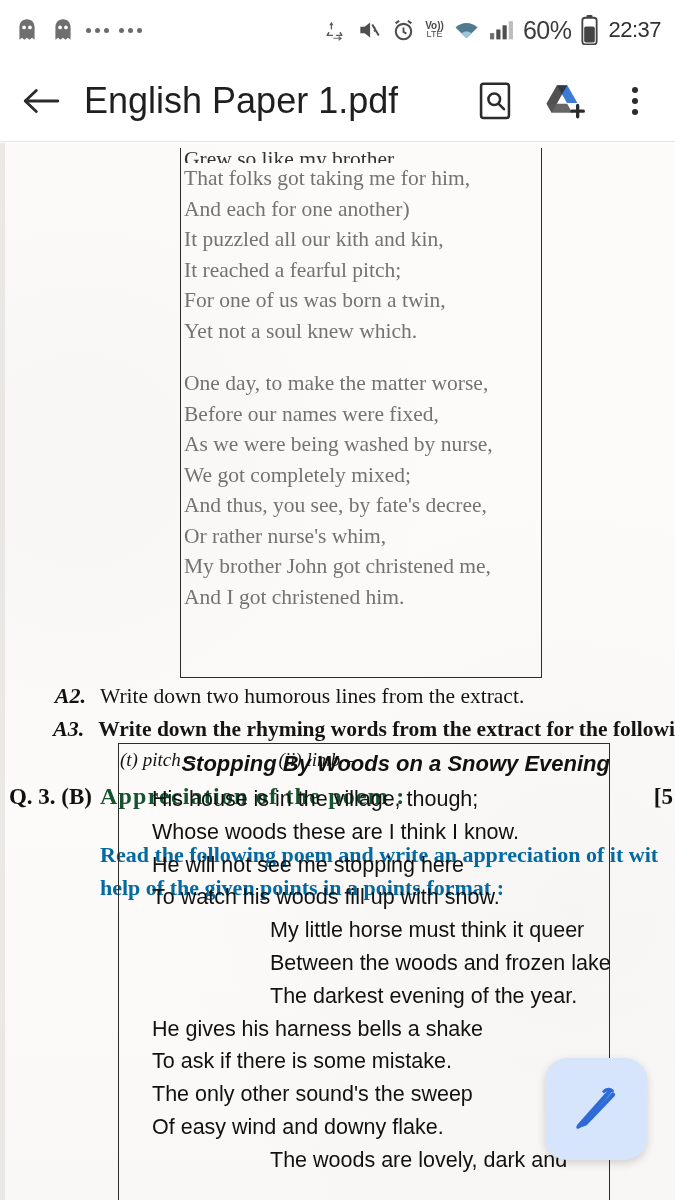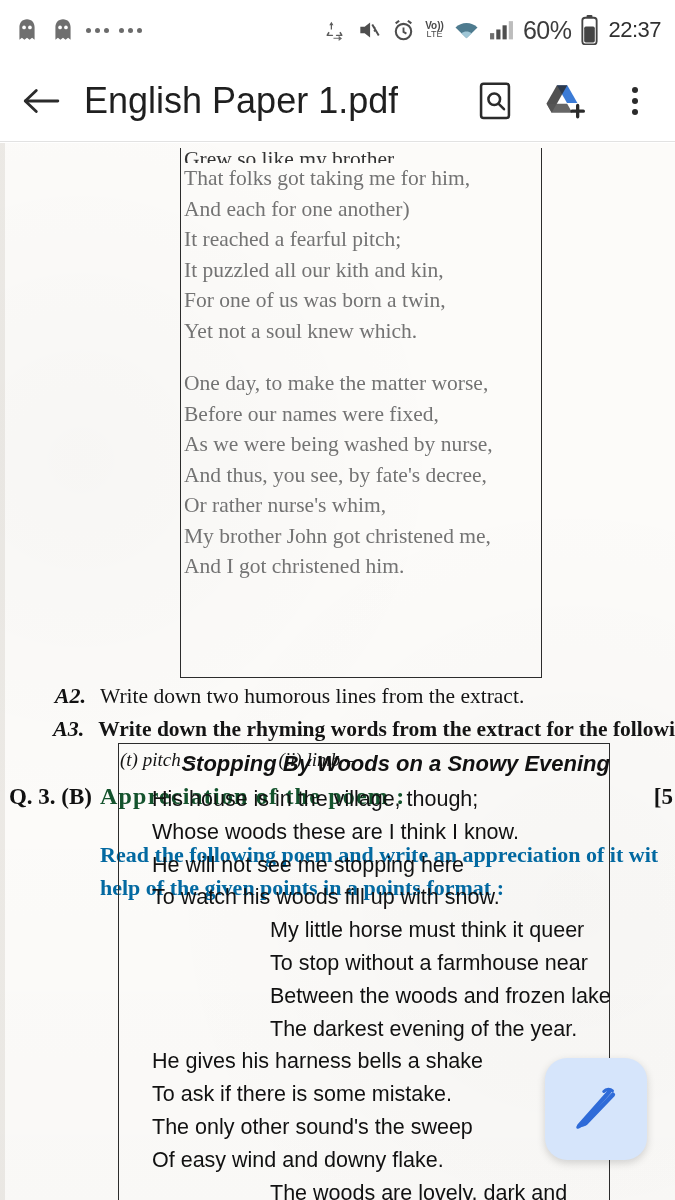--- a/index.html
+++ b/index.html
@@ -306,28 +306,29 @@
   <div class="doc">
     <div class="paper"></div>
     <div class="scan-noise"></div>
 
     <div class="poem-box-1"></div>
 
     <div class="poem1-lines">
       <div class="clip-top">Grew so like my brother,</div>
       <div>That folks got taking me for him,</div>
       <div>And each for one another)</div>
+      <div>It puzzled all our kith and kin,</div>
       <div>It reached a fearful pitch;</div>
-      <div>It puzzled all our kith and kin,</div>
       <div>For one of us was born a twin,</div>
       <div>Yet not a soul knew which.</div>
       <div class="gap"></div>
       <div>One day, to make the matter worse,</div>
       <div>Before our names were fixed,</div>
       <div>As we were being washed by nurse,</div>
+      <div>We got completely mixed;</div>
       <div>And thus, you see, by fate's decree,</div>
       <div>Or rather nurse's whim,</div>
       <div>My brother John got christened me,</div>
       <div>And I got christened him.</div>
     </div>
 
     <div class="qlist">
       <div class="qrow">
         <span class="qlabel">A2.</span>
         <span class="qtext">Write down two humorous lines from the extract.</span>
@@ -356,21 +357,20 @@
     </div>
 
     <div class="poem-box-2"></div>
     <div class="poem2-title">Stopping By Woods on a Snowy Evening</div>
     <div class="poem2">
       <div>His house is in the village, though;</div>
       <div>Whose woods these are I think I know.</div>
       <div>He will not see me stopping here</div>
       <div>To watch his woods fill up with snow.</div>
       <div class="ind">My little horse must think it queer</div>
-      <div class="ind">To stop without a farmhouse near</div>
       <div class="ind">Between the woods and frozen lake</div>
       <div class="ind">The darkest evening of the year.</div>
       <div>He gives his harness bells a shake</div>
       <div>To ask if there is some mistake.</div>
       <div>The only other sound's the sweep</div>
       <div>Of easy wind and downy flake.</div>
       <div class="ind">The woods are lovely, dark and</div>
 
     </div>
 

